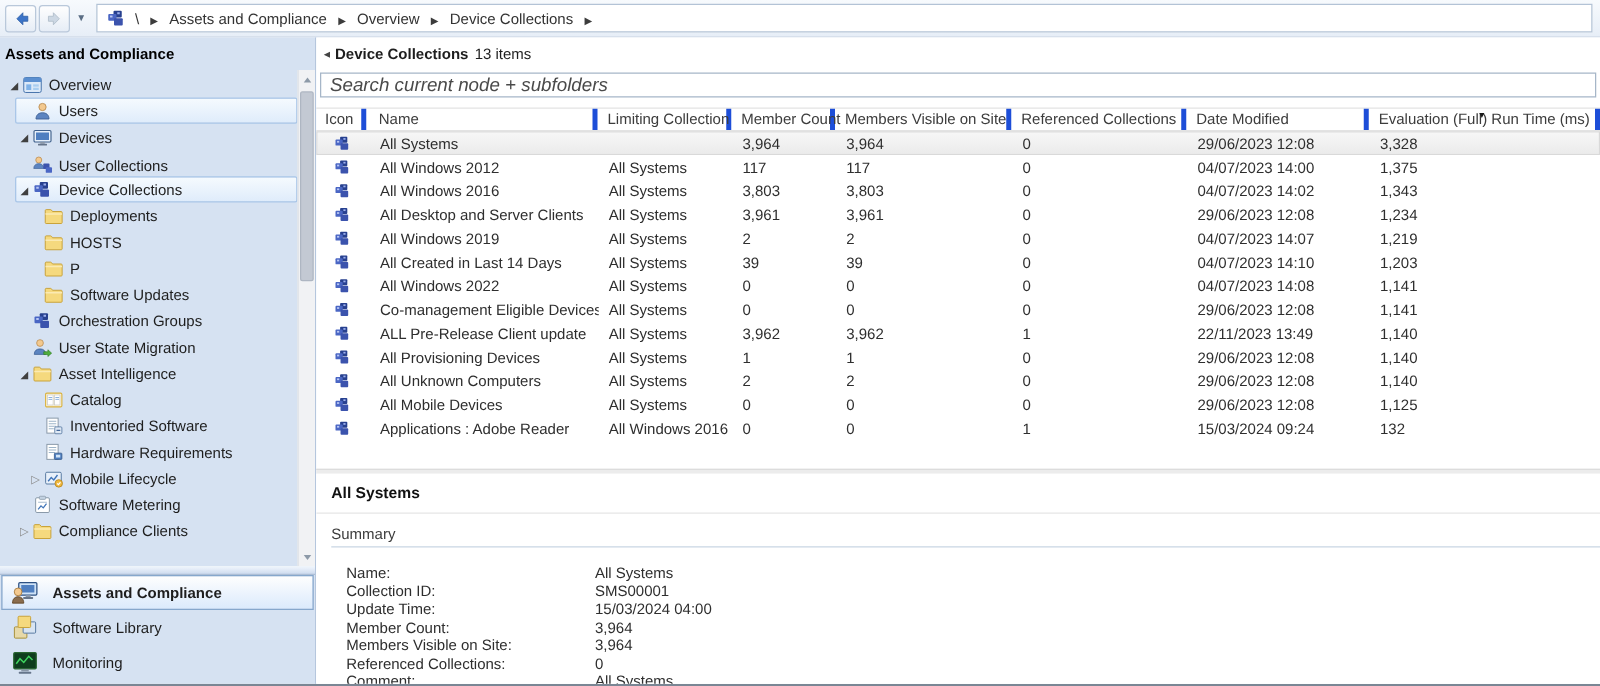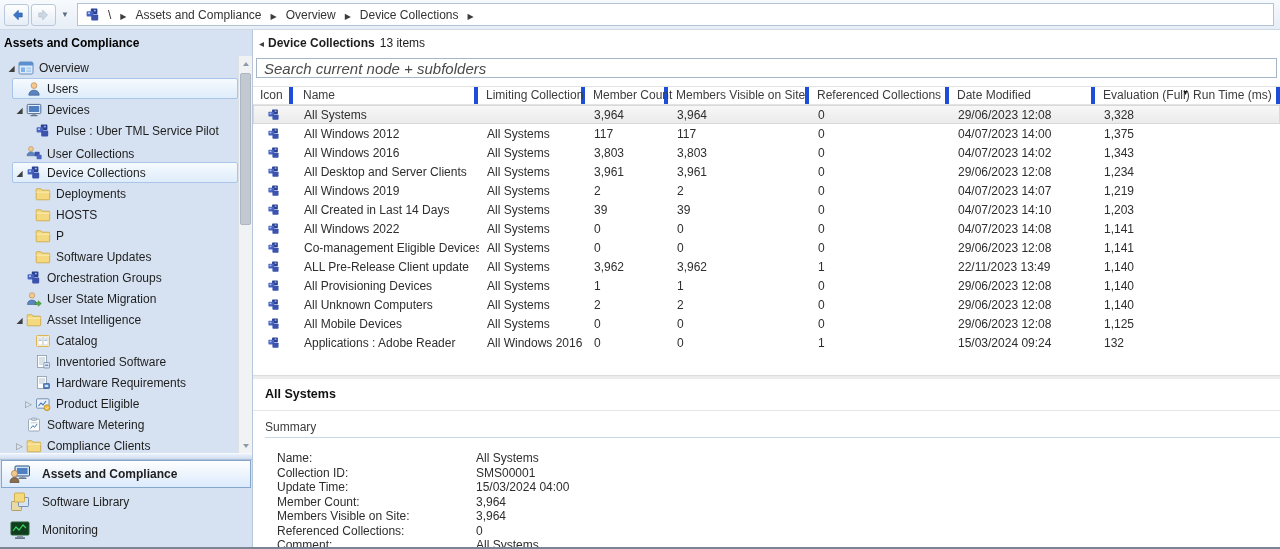--- a/index.html
+++ b/index.html
@@ -162,33 +162,20 @@
               <span class="tico">
                 <svg viewBox="0 0 16 16">
                   <rect x="1.2" y="2.4" width="13.6" height="9.2" rx="1" fill="#e7f0fa" stroke="#3e5f8a" stroke-width="0.9"></rect>
                   <rect x="2.8" y="4" width="10.4" height="6" fill="#4f7fc0"></rect>
                   <rect x="6.2" y="11.6" width="3.6" height="1.4" fill="#8a97a8"></rect>
                   <rect x="4.4" y="13" width="7.2" height="1.3" rx="0.4" fill="#66758a"></rect>
                 </svg>
               </span>
               <span class="tlabel">Devices</span>
             </div>
-            <div class="tree-row" style="margin-left: 21px;">
-              <span class="exp "></span>
-              <span class="tico">
-                <svg viewBox="0 0 16 16">
-                  <rect x="5.8" y="1.6" width="6.6" height="5.4" rx="0.8" fill="#27408f"></rect>
-                  <rect x="1.6" y="4.2" width="6.6" height="5.4" rx="0.8" fill="#4a66c4"></rect>
-                  <rect x="6.2" y="7.6" width="7" height="5.8" rx="0.8" fill="#3b53ad"></rect>
-                  <rect x="8.8" y="2.8" width="2" height="1.6" fill="#9db0ef"></rect>
-                  <rect x="3" y="5.4" width="2" height="1.6" fill="#b8c6f4"></rect>
-                </svg>
-              </span>
-              <span class="tlabel">Pulse : Uber TML Service Pilot</span>
-            </div>
             <div class="tree-row" style="margin-left: 12px; align-items: flex-end;">
               <span class="exp "></span>
               <span class="tico">
                 <svg viewBox="0 0 16 16">
                   <circle cx="5" cy="4" r="2.4" fill="#f3c98f" stroke="#b98a4e" stroke-width="0.6"></circle>
                   <path d="M1 10.8c0-2.6 1.8-3.9 4-3.9s4 1.3 4 3.9z" fill="#5c84c0" stroke="#3c5f93" stroke-width="0.5"></path>
                   <rect x="8.6" y="6.8" width="5" height="4.4" rx="0.7" fill="#3b53ad"></rect>
                   <rect x="10.6" y="9.8" width="5" height="4.4" rx="0.7" fill="#4a66c4"></rect>
                 </svg>
               </span>
@@ -320,21 +307,21 @@
             <div class="tree-row" style="margin-left: 21px;">
               <span class="exp closed"></span>
               <span class="tico">
                 <svg viewBox="0 0 16 16">
                   <rect x="1.5" y="2.8" width="12.5" height="9.4" rx="1" fill="#e8f0fa" stroke="#5a7ca3" stroke-width="0.8"></rect>
                   <path d="M3.5 10l2.5-3 2 2 3-4" stroke="#3f74b8" stroke-width="1.1" fill="none"></path>
                   <circle cx="12" cy="11.7" r="3" fill="#f0b83c" stroke="#b07f1a" stroke-width="0.6"></circle>
                   <path d="M10.7 11.7l1 1 1.7-1.9" stroke="#fff" stroke-width="0.9" fill="none"></path>
                 </svg>
               </span>
-              <span class="tlabel">Product Eligible</span>
+              <span class="tlabel">Mobile Lifecycle</span>
             </div>
             <div class="tree-row" style="margin-left: 12px;">
               <span class="exp "></span>
               <span class="tico">
                 <svg viewBox="0 0 16 16">
                   <rect x="2.5" y="2.2" width="11" height="11.8" rx="1" fill="#fff" stroke="#8a9aaa" stroke-width="0.8"></rect>
                   <rect x="5.5" y="1" width="5" height="2.5" rx="0.7" fill="#c3d2e2" stroke="#8a9aaa" stroke-width="0.6"></rect>
                   <path d="M4.5 11.5l2.3-2.8 1.8 1.6 2.6-3.4" stroke="#3f74b8" stroke-width="1" fill="none"></path>
                   <path d="M4.5 5.8h7" stroke="#9db4c9" stroke-width="0.7"></path>
                 </svg>

